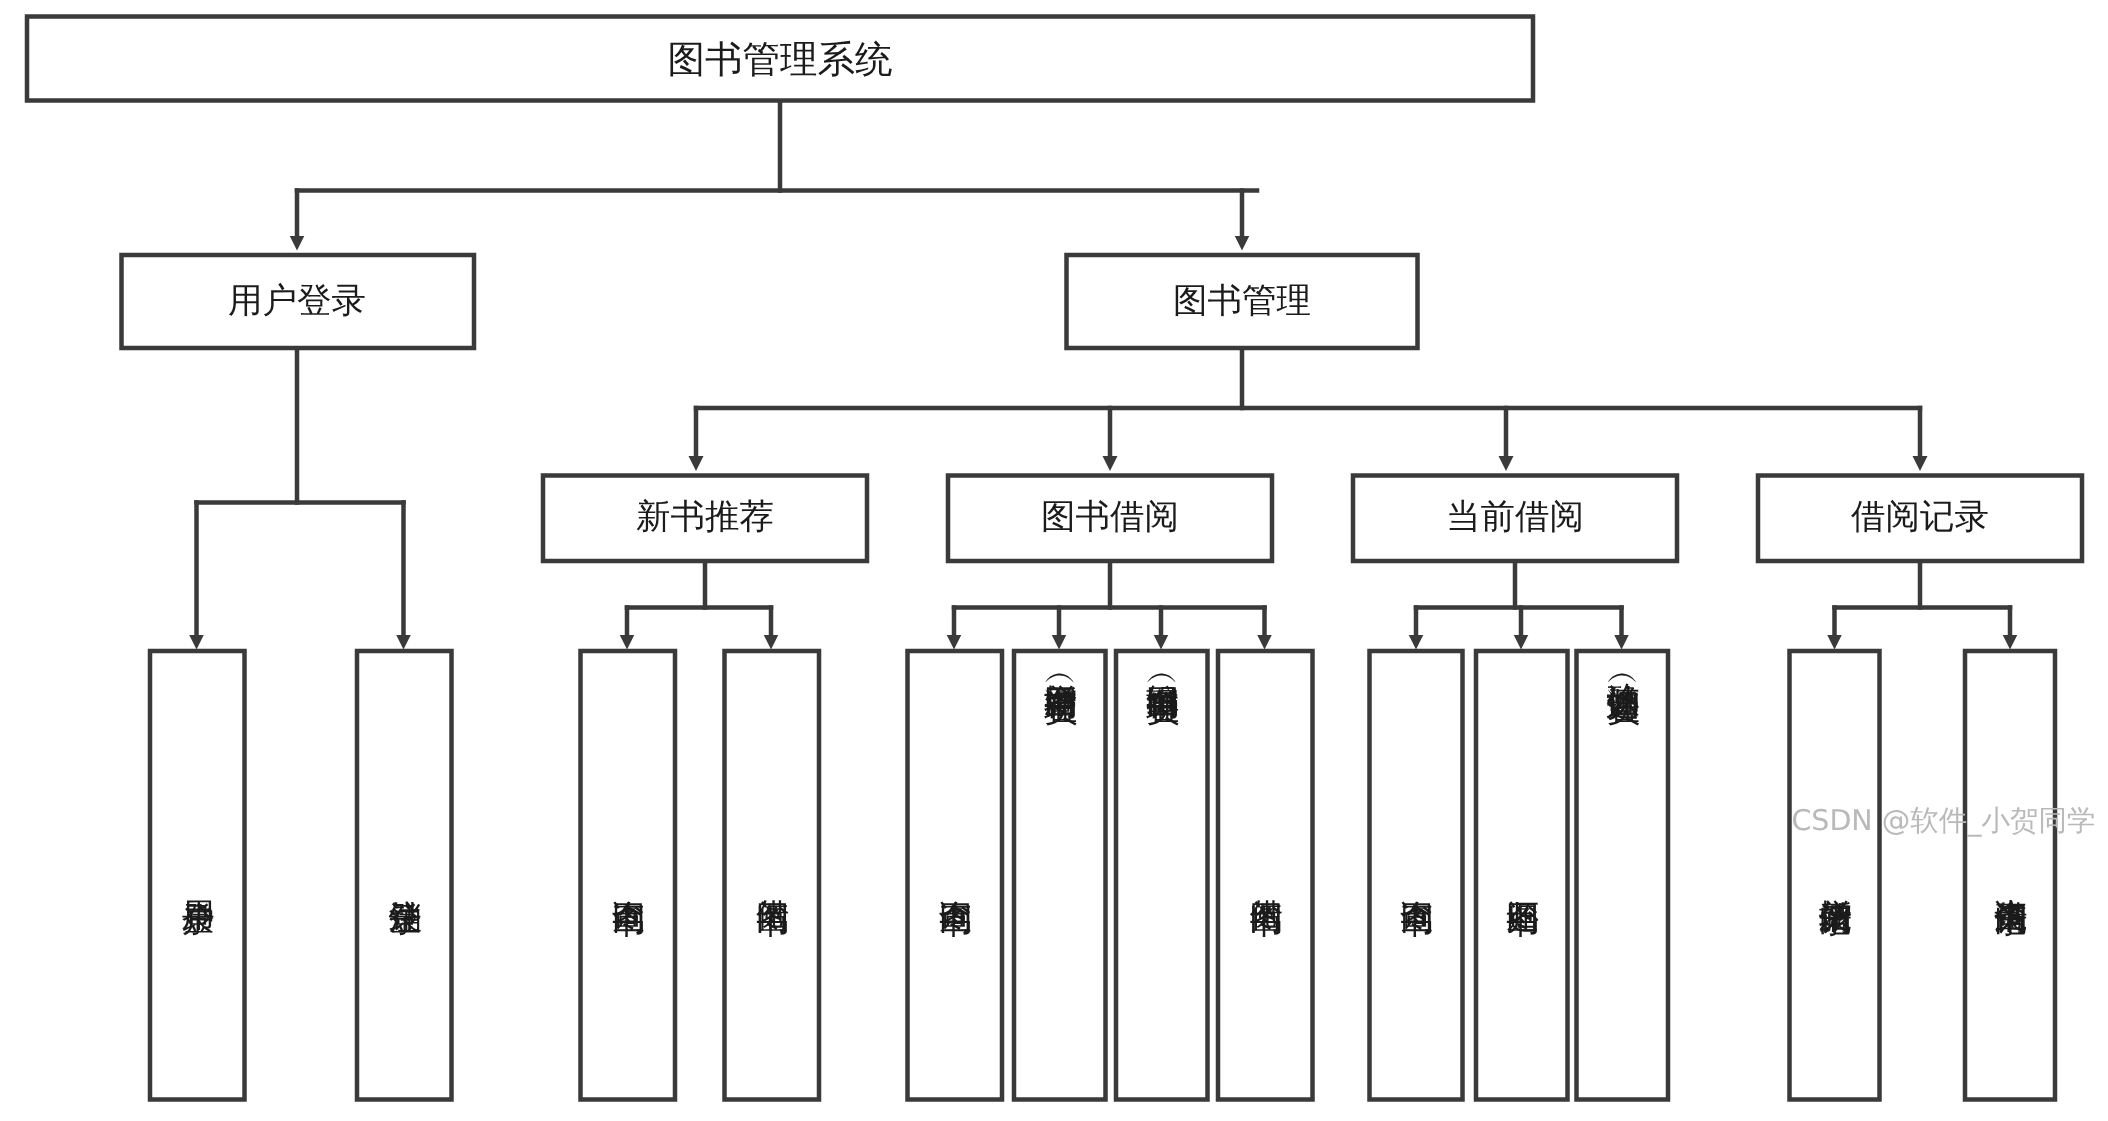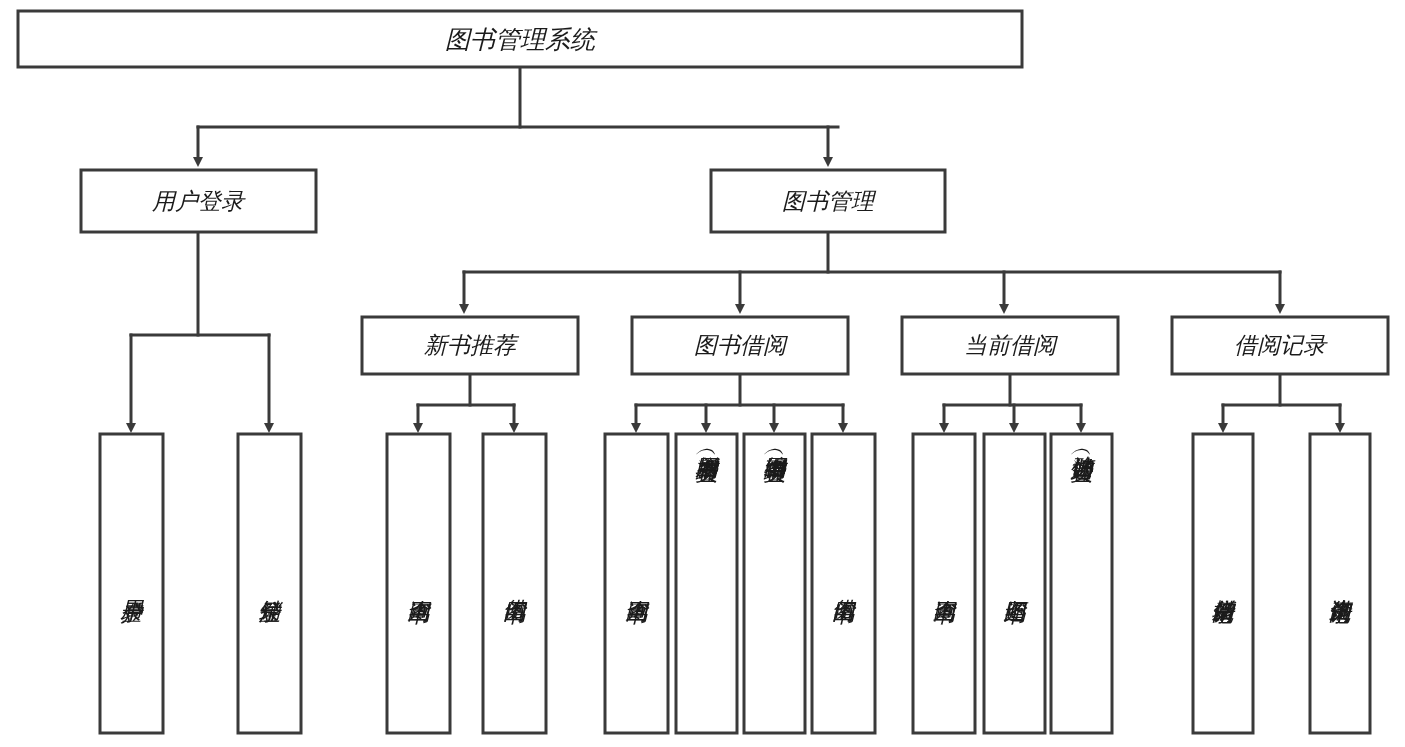--- a/index.html
+++ b/index.html
@@ -1,20 +1,20 @@
 <!DOCTYPE html>
 <html><head>
 <meta charset="utf-8">
 <style>
   html,body{margin:0;padding:0;background:#ffffff;}
   body{
     width:1405px;height:747px;overflow:hidden;
     font-family:"DejaVu Sans","Liberation Sans",sans-serif;
   }
-  #diagram-root{position:relative;width:1405px;height:566px;font-style:italic;}
+  #diagram-root{position:relative;width:1405px;height:566px;}
   svg#tree-svg{position:absolute;left:0;top:0;width:1405px;height:747px;display:block;}
   .node-box{fill:#ffffff;stroke:#3a3a3a;stroke-width:3;}
   .link-line{stroke:#3a3a3a;stroke-width:3;fill:none;stroke-linecap:square;}
   .arrow-head{fill:#3a3a3a;stroke:none;}
   .node-label{
     font-family:"DejaVu Sans","Liberation Sans",sans-serif;
     fill:#1b1b1b;text-anchor:middle;dominant-baseline:middle;
   }
   .lv0-label{font-size:25px;}
   .lv1-label{font-size:23px;}
@@ -152,13 +152,14 @@
   <div class="leaf-label-wrap" style="left:744px;top:438px;width:61px;height:291px;justify-content:flex-start;">编辑图书（管理员）</div>
   <div class="leaf-label-wrap" style="left:812px;top:434px;width:63px;height:299px;">借阅图书</div>
 
   <div class="leaf-label-wrap" style="left:913px;top:434px;width:62px;height:299px;">查询图书</div>
   <div class="leaf-label-wrap" style="left:984px;top:434px;width:61px;height:299px;">归还图书</div>
   <div class="leaf-label-wrap" style="left:1051px;top:438px;width:61px;height:291px;justify-content:flex-start;">确认归还（管理员）</div>
 
   <div class="leaf-label-wrap" style="left:1193px;top:434px;width:60px;height:299px;">新增借阅记录</div>
   <div class="leaf-label-wrap" style="left:1310px;top:434px;width:60px;height:299px;">查询借阅记录</div>
 
+  <div id="watermark">CSDN @软件_小贺同学</div>
 </div>
 
 </body></html>

